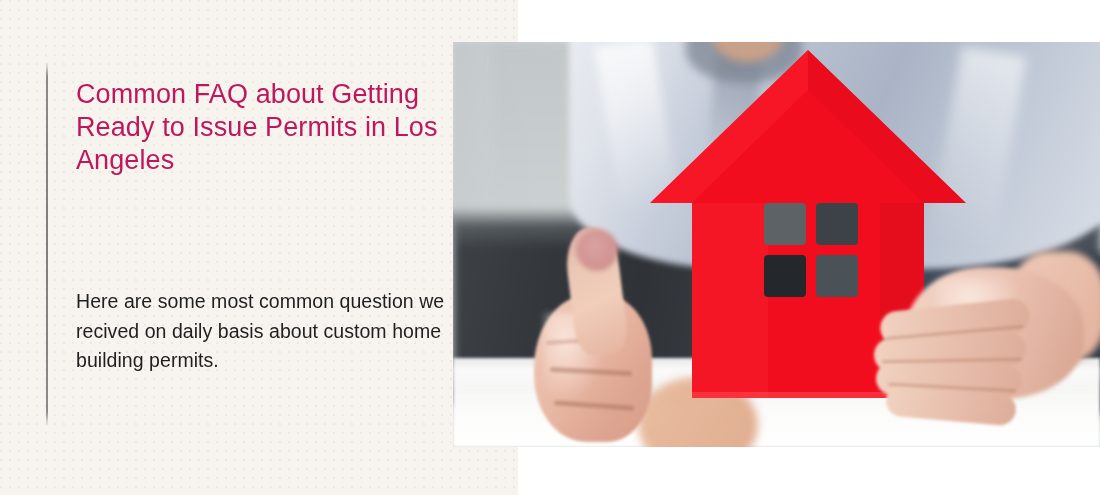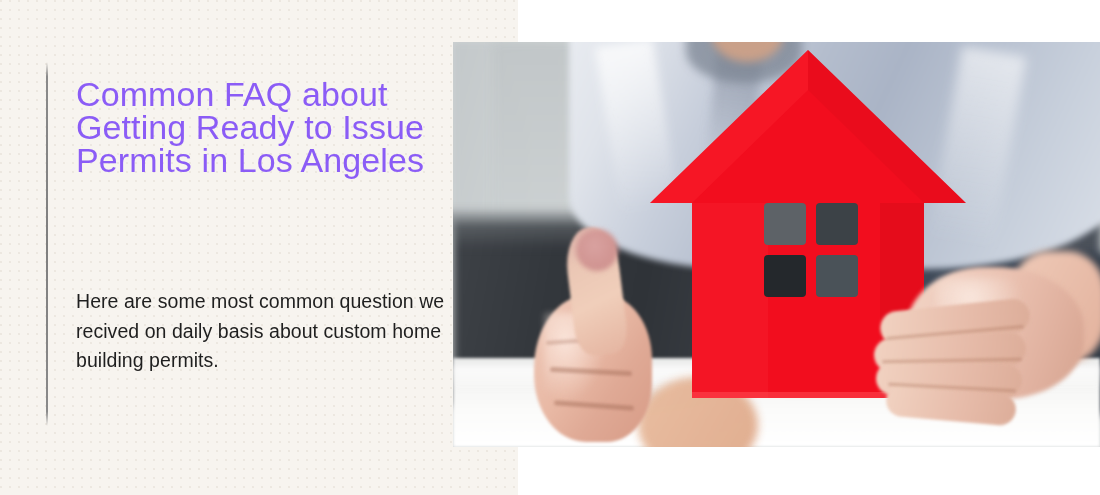--- a/index.html
+++ b/index.html
@@ -48,24 +48,24 @@
   }
 
   
   #text-block {
     position: absolute;
     left: 76px; top: 78px;
     width: 372px;
   }
   #headline {
     margin: 0;
-    font-size: 34px;
+    font-size: 27px;
     line-height: 33px;
     font-weight: 300;
-    color: #8b5cf6;
+    color: #be185d;
     letter-spacing: .1px;
   }
   #subcopy {
     position: absolute;
     left: 76px; top: 287px;
     width: 372px;
     margin: 0;
     font-size: 19.5px;
     line-height: 29.5px;
     font-weight: 400;

